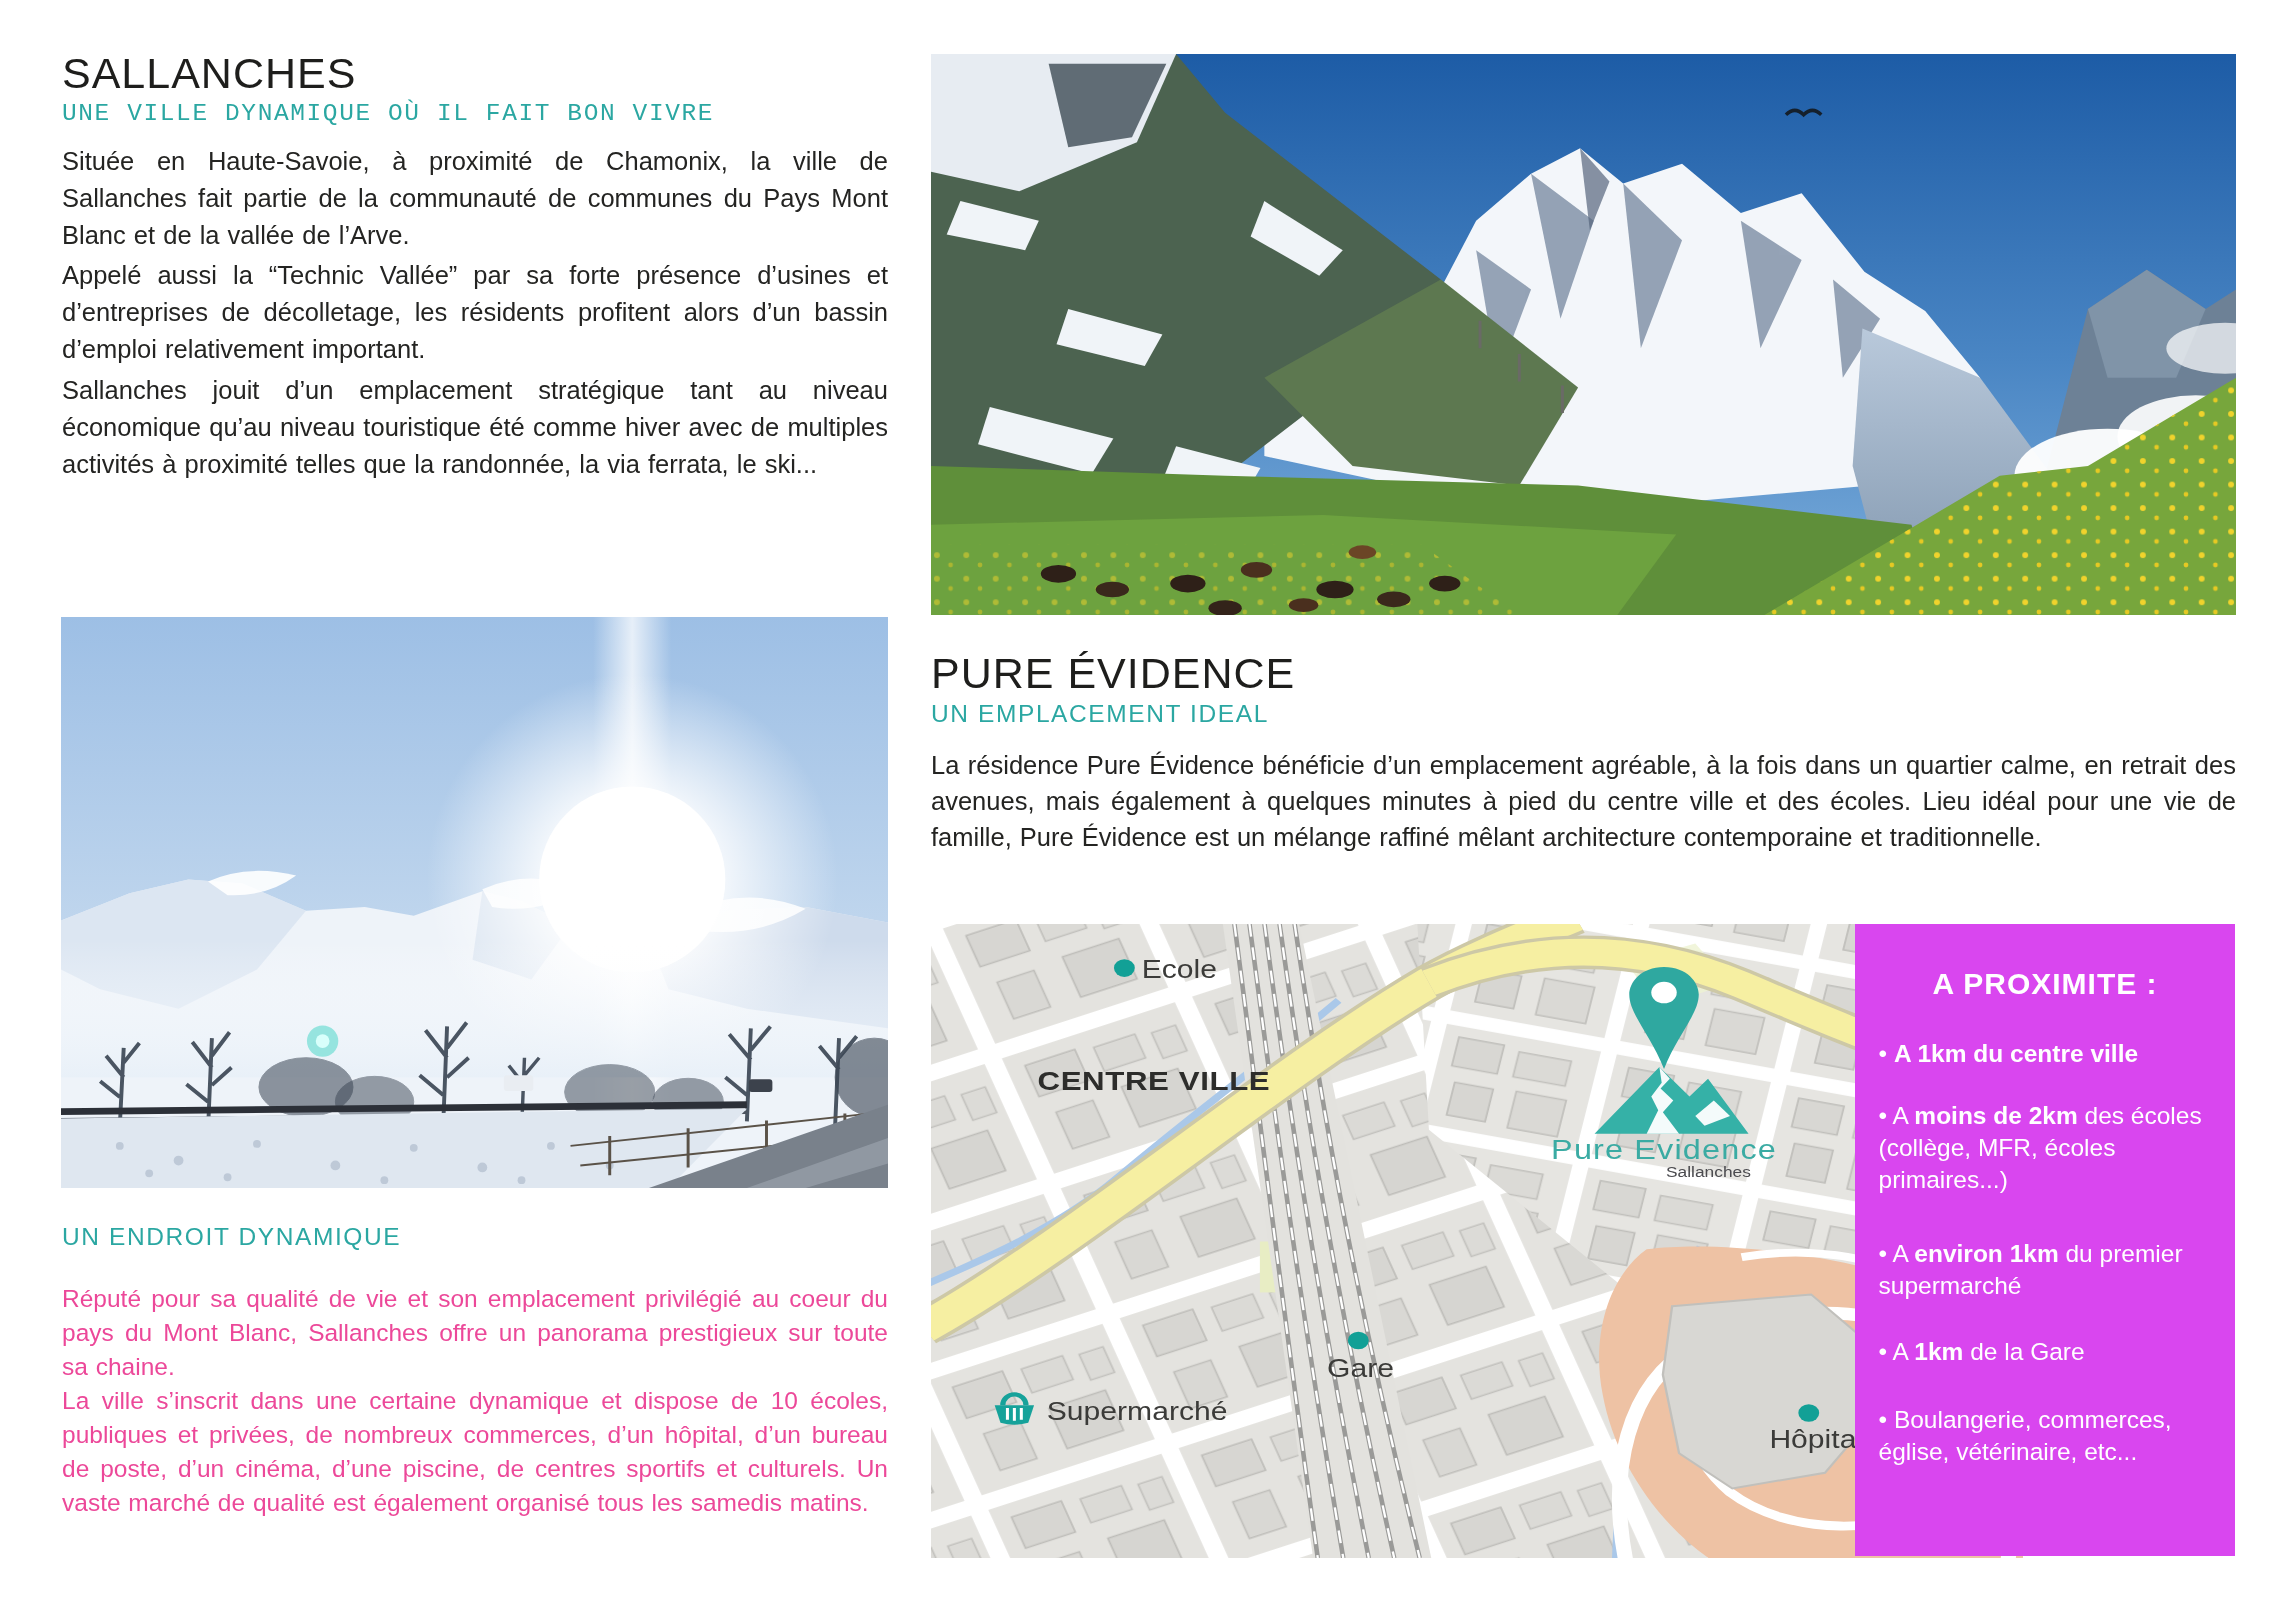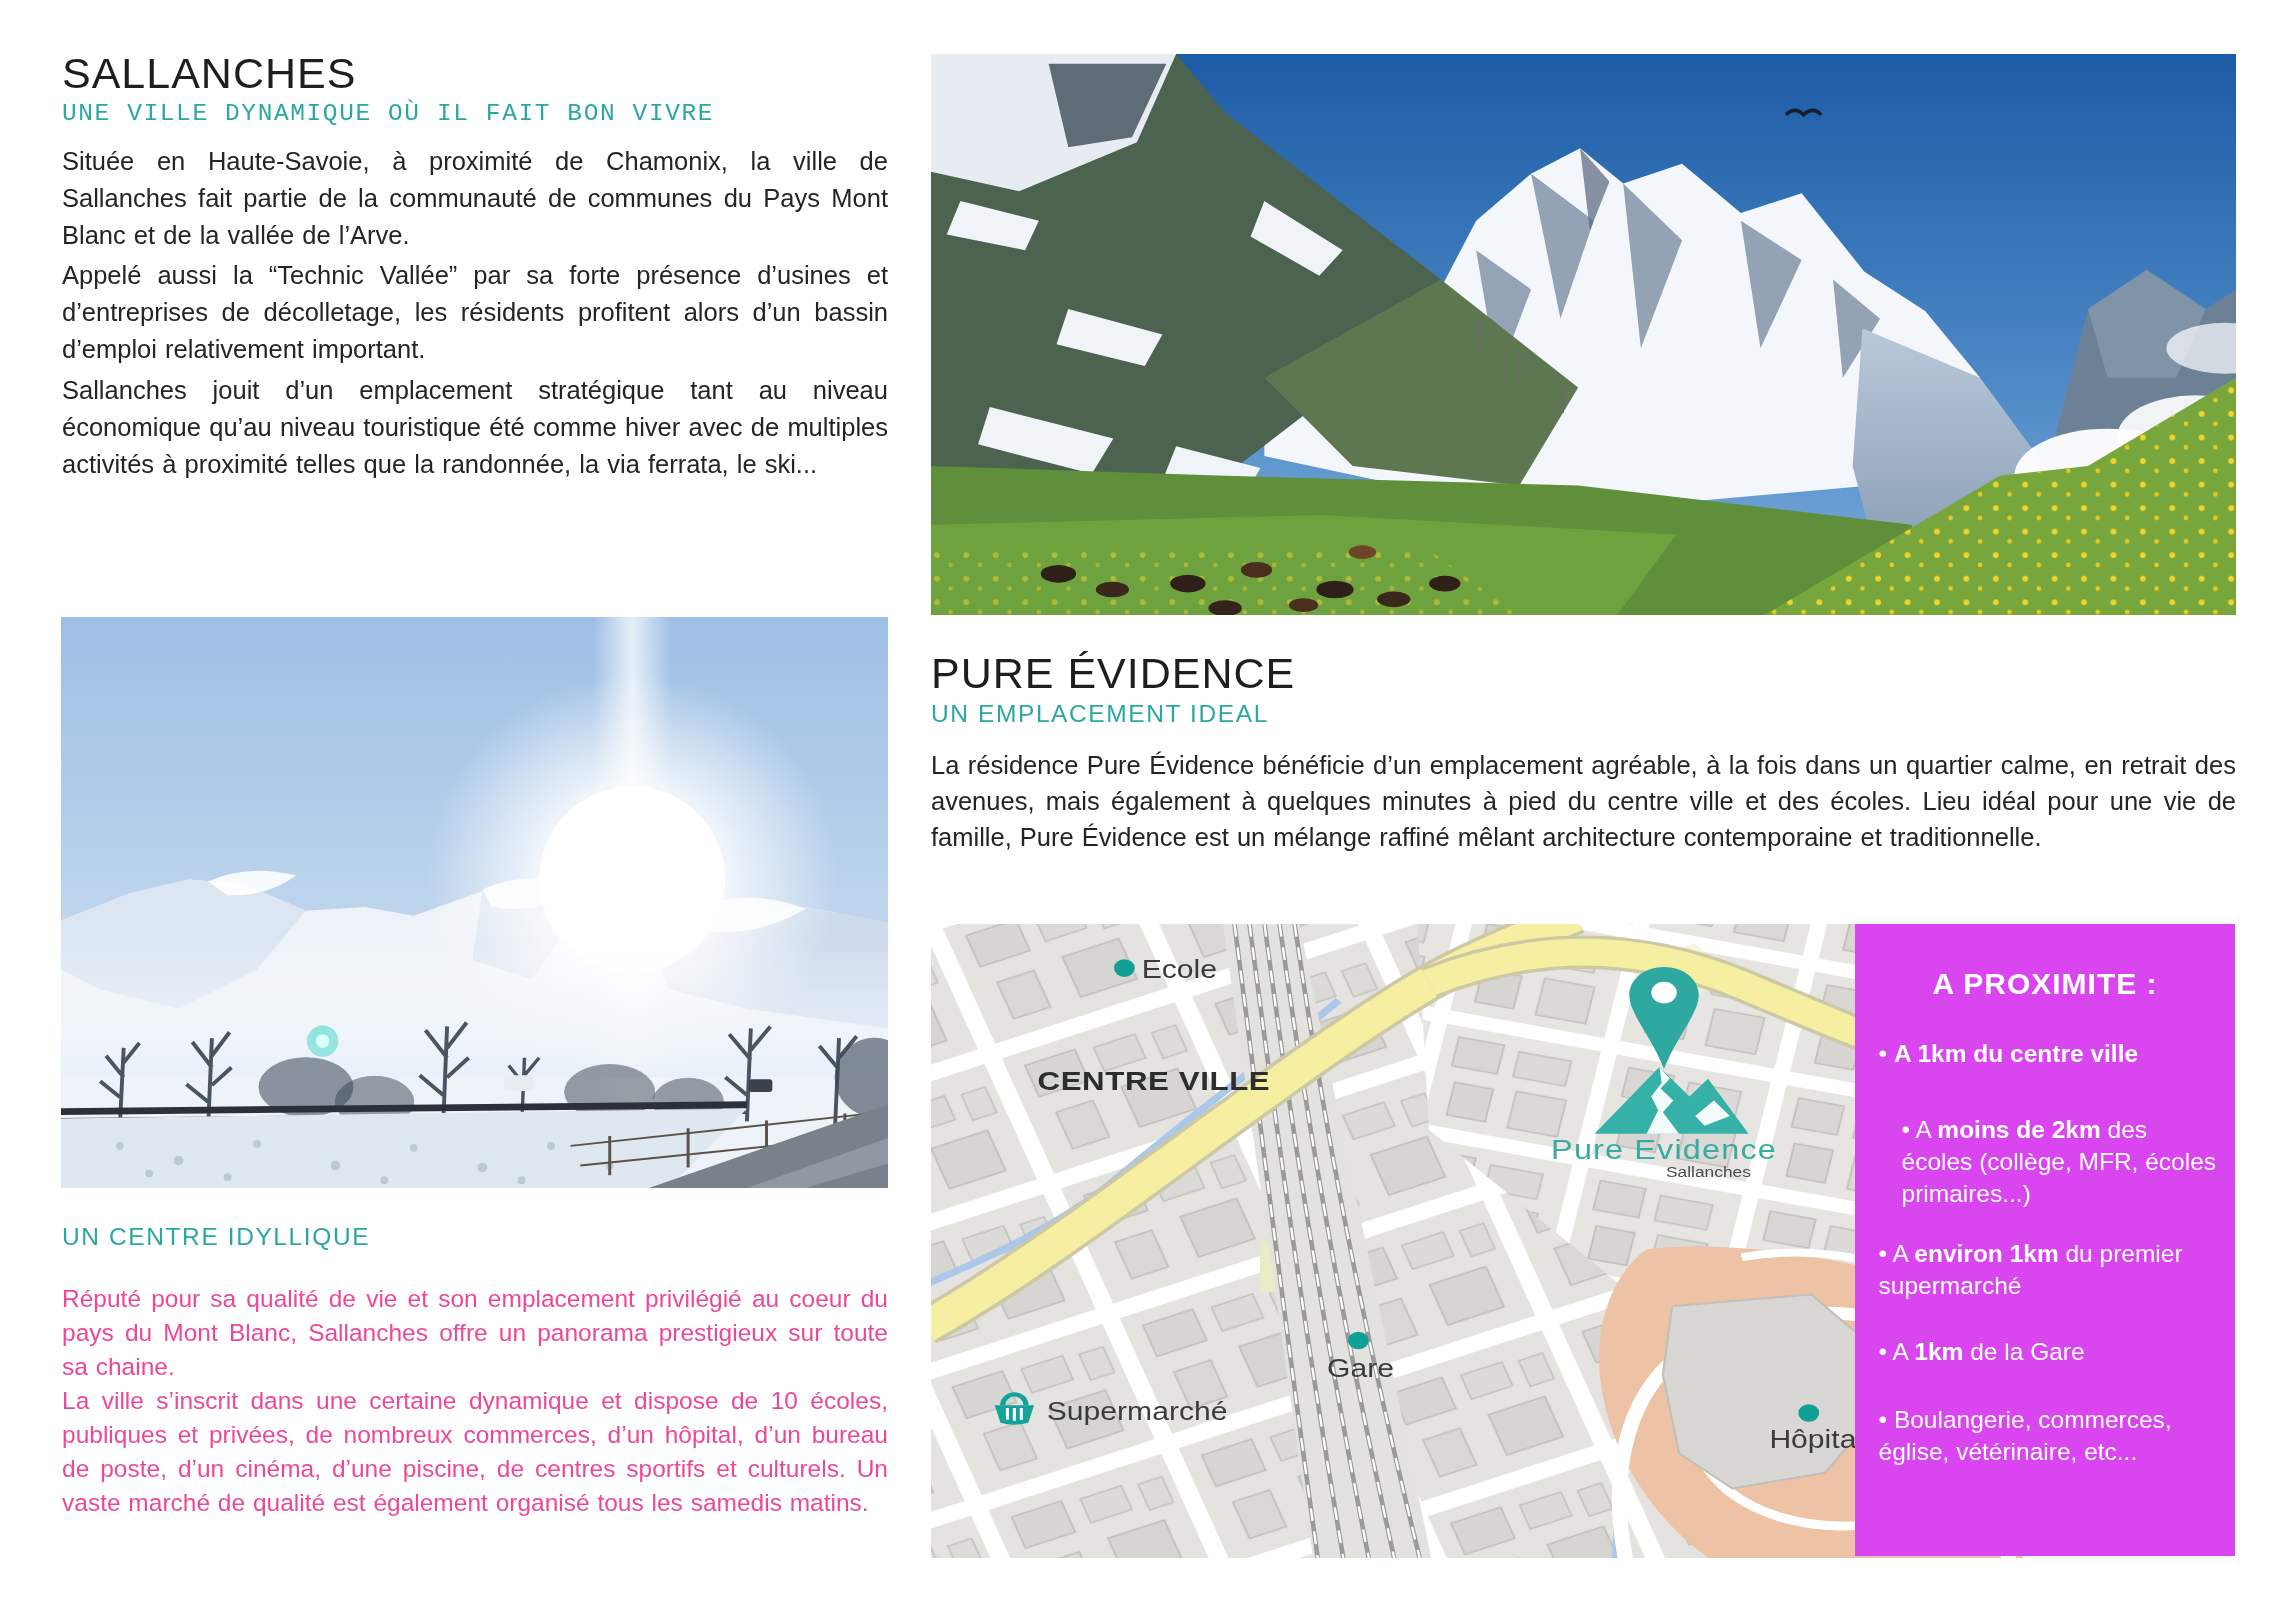--- a/index.html
+++ b/index.html
@@ -112,21 +112,21 @@
       </g>
 
       <path d="M520,540 L844,505 M530,560 L844,528" stroke="#5a5248" stroke-width="2" fill="none"></path>
       <path d="M560,530 l0,40 M640,522 l0,40 M720,514 l0,38 M800,507 l0,36" stroke="#5a5248" stroke-width="3"></path>
 
       <polygon points="600,583 844,498 844,583" fill="#79818b"></polygon>
       <polygon points="700,583 844,532 844,558 760,583" fill="#9aa3ad" opacity="0.7"></polygon>
     </svg>
   </div>
 
-  <div class="abs teal-sub" style="left:62px;top:1223px;width:826px;">UN CENTRE IDYLLIQUE</div>
+  <div class="abs teal-sub" style="left:62px;top:1223px;width:826px;">UN ENDROIT DYNAMIQUE</div>
   <div class="abs body-p2" style="left:62px;top:1282px;width:826px;">
     <p>Réputé pour sa qualité de vie et son emplacement privilégié au coeur du pays du Mont Blanc, Sallanches offre un panorama prestigieux sur toute sa chaine.</p>
     <p>La ville s’inscrit dans une certaine dynamique et dispose de 10 écoles, publiques et privées, de nombreux commerces, d’un hôpital, d’un bureau de poste, d’un cinéma, d’une piscine, de centres sportifs et culturels. Un vaste marché de qualité est également organisé tous les samedis matins.</p>
   </div>
 
   <div class="abs photo" style="left:931px;top:54px;width:1305px;height:561px;">
     <svg viewBox="0 0 1331 572" preserveAspectRatio="none">
       <defs>
         <linearGradient id="ssky" x1="0" y1="0" x2="0" y2="1">
           <stop offset="0" stop-color="#1d5ca6"></stop>
@@ -323,21 +323,21 @@
         <text x="708" y="258" text-anchor="end" font-size="15" fill="#4b4b4f">Sallanches</text>
       </g>
     </svg>
   </div>
 
   <div class="abs panel" style="left:1855px;top:924px;width:380px;height:632px;">
     <div class="panel-title">A PROXIMITE :</div>
 
     <div class="bullet" style="top:114px;"><span>• </span><b>A 1km du centre ville</b><span></span></div>
 
-    <div class="bullet" style="top:190px;margin-left:23px;"><span>• A </span><b>moins de 2km</b><span> des écoles (collège, MFR, écoles primaires...)</span></div>
+    <div class="bullet" style="top:176px;"><span>• A </span><b>moins de 2km</b><span> des écoles (collège, MFR, écoles primaires...)</span></div>
 
     <div class="bullet" style="top:314px;"><span> • A </span><b>environ 1km</b><span> du premier supermarché</span></div>
 
     <div class="bullet" style="top:412px;"><span> • A </span><b>1km</b><span> de la Gare</span></div>
 
     <div class="bullet" style="top:480px;"><span> • </span><b></b><span>Boulangerie, commerces, église, vétérinaire, etc...</span></div>
   </div>
 
 </div>
 

